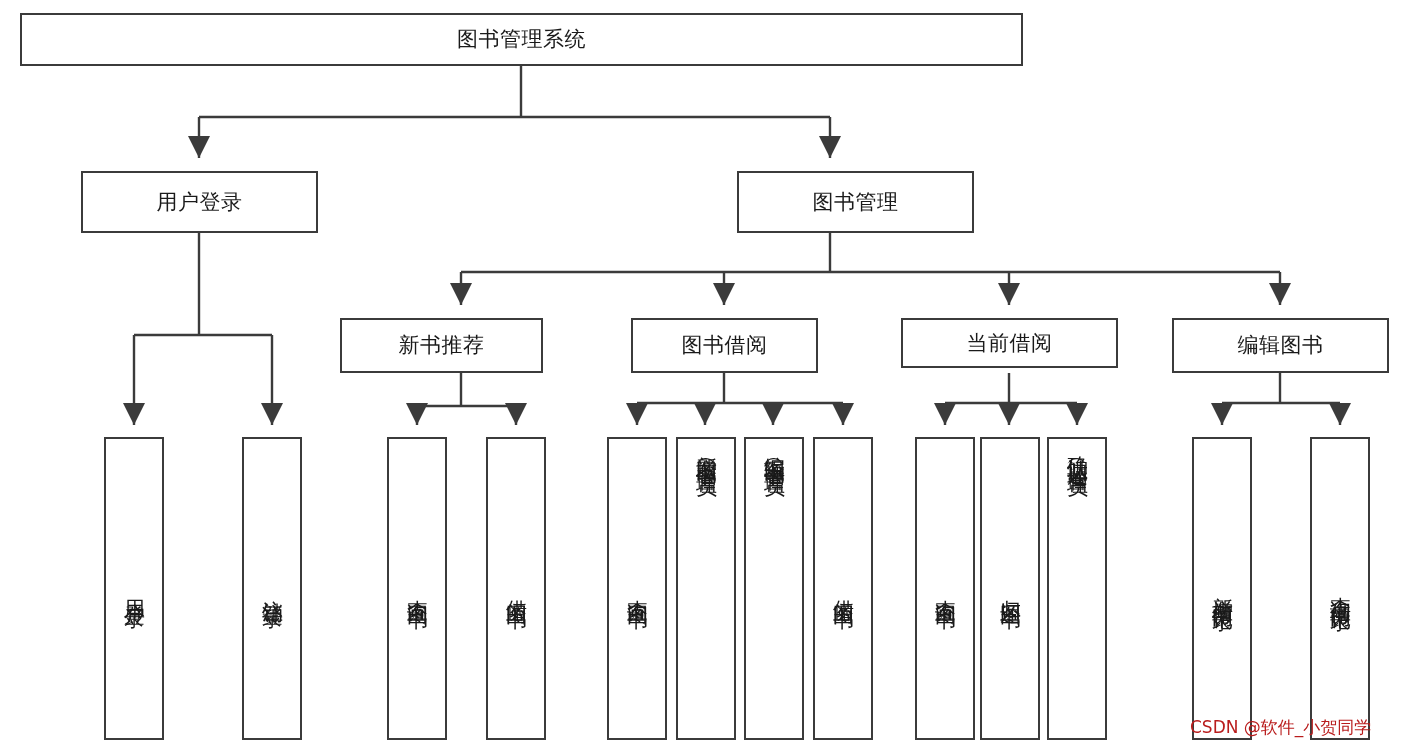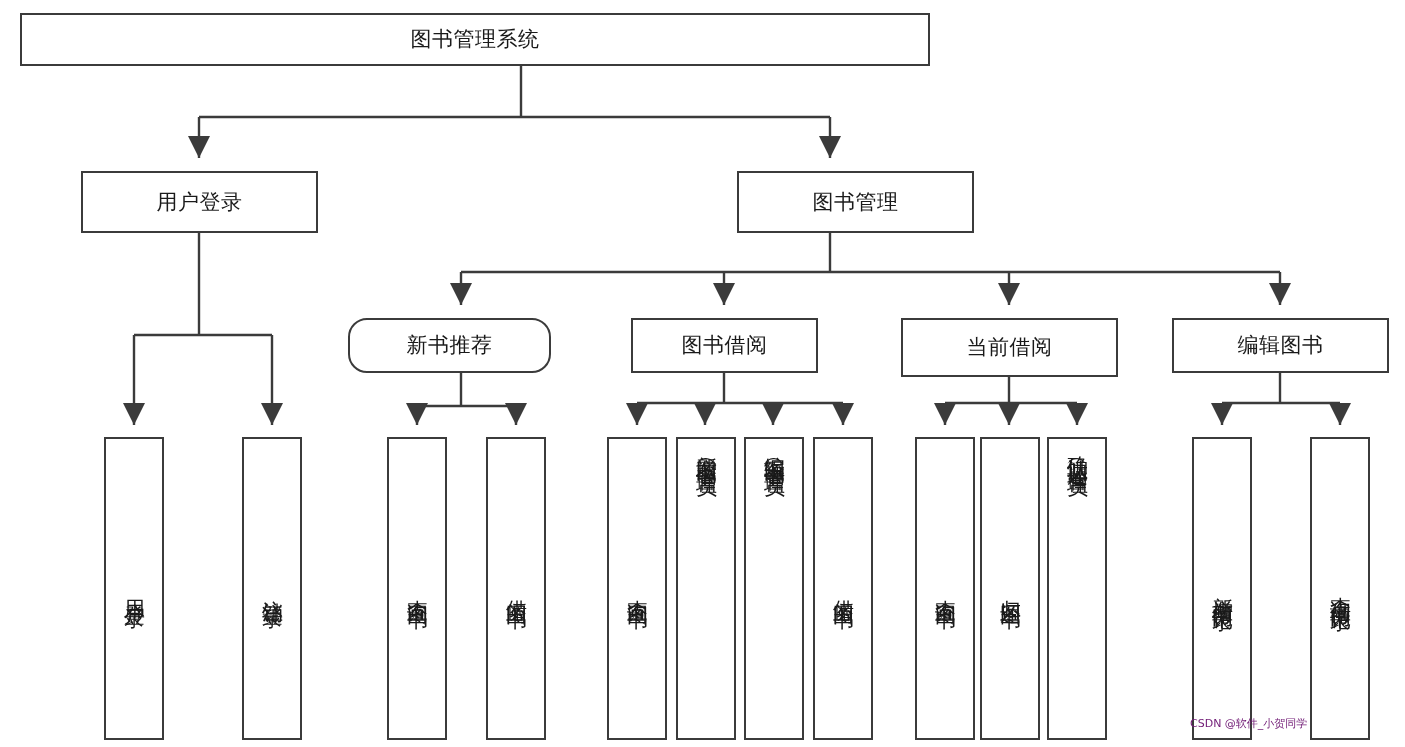--- a/index.html
+++ b/index.html
@@ -56,22 +56,22 @@
     font-size: 21px;
     letter-spacing: 3px;
     line-height: 1;
     margin: 0 auto;
   }
   .node.vertical.center-v {
     align-items: center;
   }
   .watermark {
     position: absolute;
-    color: #701a75;
-    font-size: 11px;
+    color: #b91c1c;
+    font-size: 17px;
     white-space: nowrap;
     font-family: "DejaVu Sans", "Liberation Sans", sans-serif;
   }
 </style>
 </head>
 <body>
 
 <div id="diagram-root">
 
   <svg class="edges" viewBox="0 0 1405 747" xmlns="http://www.w3.org/2000/svg">
@@ -121,41 +121,41 @@
       <path d="M 1009 403 L 1009 425" marker-end="url(#arrowdown)"></path>
       <path d="M 1077 403 L 1077 425" marker-end="url(#arrowdown)"></path>
 
       <path d="M 1280 373 L 1280 403"></path>
       <path d="M 1222 403 L 1340 403"></path>
       <path d="M 1222 403 L 1222 425" marker-end="url(#arrowdown)"></path>
       <path d="M 1340 403 L 1340 425" marker-end="url(#arrowdown)"></path>
     </g>
   </svg>
 
-  <div class="node horizontal" style="left:20px; top:13px; width:910px; height:53px;">
+  <div class="node horizontal" style="left:20px; top:13px; width:1003px; height:53px;">
     <span class="node-label">图书管理系统</span>
   </div>
 
   <div class="node horizontal" style="left:81px; top:171px; width:237px; height:62px;">
     <span class="node-label">用户登录</span>
   </div>
 
   <div class="node horizontal" style="left:711px; top:171px; width:237px; height:62px;margin-left:26px;">
     <span class="node-label">图书管理</span>
   </div>
 
-  <div class="node horizontal" style="left:348px; top:318px; width:203px; height:55px;border-radius:19px;">
+  <div class="node horizontal" style="left:340px; top:318px; width:203px; height:55px;">
     <span class="node-label">新书推荐</span>
   </div>
 
   <div class="node horizontal" style="left:631px; top:318px; width:187px; height:55px;">
     <span class="node-label">图书借阅</span>
   </div>
 
-  <div class="node horizontal" style="left:901px; top:318px; width:217px; height:59px;">
+  <div class="node horizontal" style="left:901px; top:318px; width:217px; height:50px;">
     <span class="node-label">当前借阅</span>
   </div>
 
   <div class="node horizontal" style="left:1172px; top:318px; width:217px; height:55px;">
     <span class="node-label">编辑图书</span>
   </div>
 
   <div class="node vertical center-v" style="left:104px; top:437px; width:60px; height:303px;">
     <span class="node-label">用户登录</span>
   </div>

